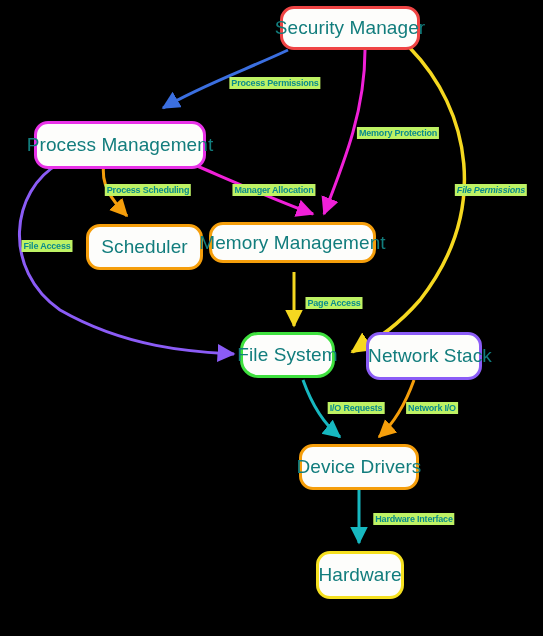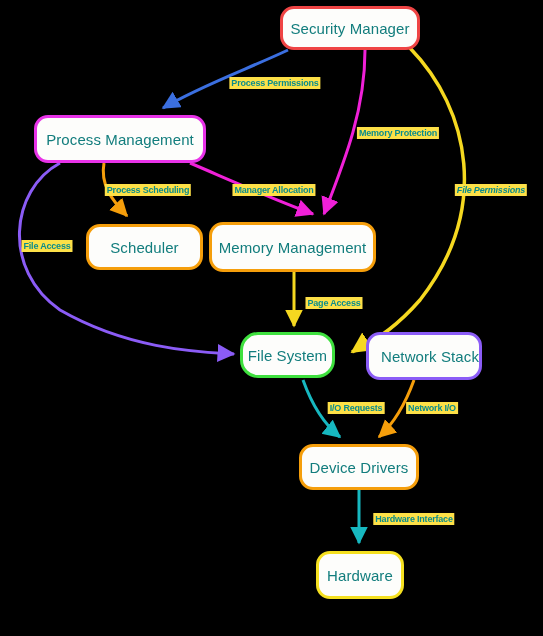--- a/index.html
+++ b/index.html
@@ -30,32 +30,32 @@
     position: absolute;
     box-sizing: border-box;
     background: #fdfdfb;
     border-style: solid;
     border-width: 3px;
     border-radius: 14px;
     display: flex;
     align-items: center;
     justify-content: center;
     color: #127d7d;
-    font-size: 15px;
+    font-size: 19px;
     font-family: "Liberation Sans", sans-serif;
     white-space: nowrap;
     letter-spacing: 0.1px;
   }
   .edge-label {
     position: absolute;
     color: #0b8c8c;
     font-size: 9px;
     font-family: "Liberation Sans", sans-serif;
     font-weight: bold;
-    background: #fde047;
+    background: #bef264;
     padding: 1px 2px;
     white-space: nowrap;
     transform: translate(-50%, -50%);
     letter-spacing: -0.2px;
   }
 </style>
 </head>
 <body>
 
 <div id="canvas">
@@ -100,29 +100,29 @@
 
     <path d="M 414,380 C 405,405 392,425 379,437" fill="none" stroke="#f59e0b" stroke-width="3" marker-end="url(#ah-orange)"></path>
 
     <path d="M 359,490 C 359,515 359,530 359,543" fill="none" stroke="#17b8c0" stroke-width="3" marker-end="url(#ah-teal)"></path>
   </svg>
 
   <div class="node-box" style="left:280px; top:6px; width:140px; height:44px; border-color:#ef4444;">
     <span>Security Manager</span>
   </div>
 
-  <div class="node-box" style="left:34px; top:115px; width:172px; height:48px; border-color:#e832e8;">
+  <div class="node-box" style="left:34px; top:121px; width:172px; height:48px; border-color:#e832e8;">
     <span>Process Management</span>
   </div>
 
   <div class="node-box" style="left:86px; top:224px; width:117px; height:46px; border-color:#f59e0b;">
     <span>Scheduler</span>
   </div>
 
-  <div class="node-box" style="left:209px; top:222px; width:167px; height:50px; border-color:#f59e0b;">
+  <div class="node-box" style="left:209px; top:222px; width:167px; height:41px; border-color:#f59e0b;">
     <span>Memory Management</span>
   </div>
 
   <div class="node-box" style="left:240px; top:332px; width:95px; height:46px; border-color:#3ee03e;border-radius:18px;">
     <span>File System</span>
   </div>
 
   <div class="node-box" style="left:366px; top:332px; width:116px; height:48px; border-color:#8b5cf6;padding-left:12px;">
     <span>Network Stack</span>
   </div>

